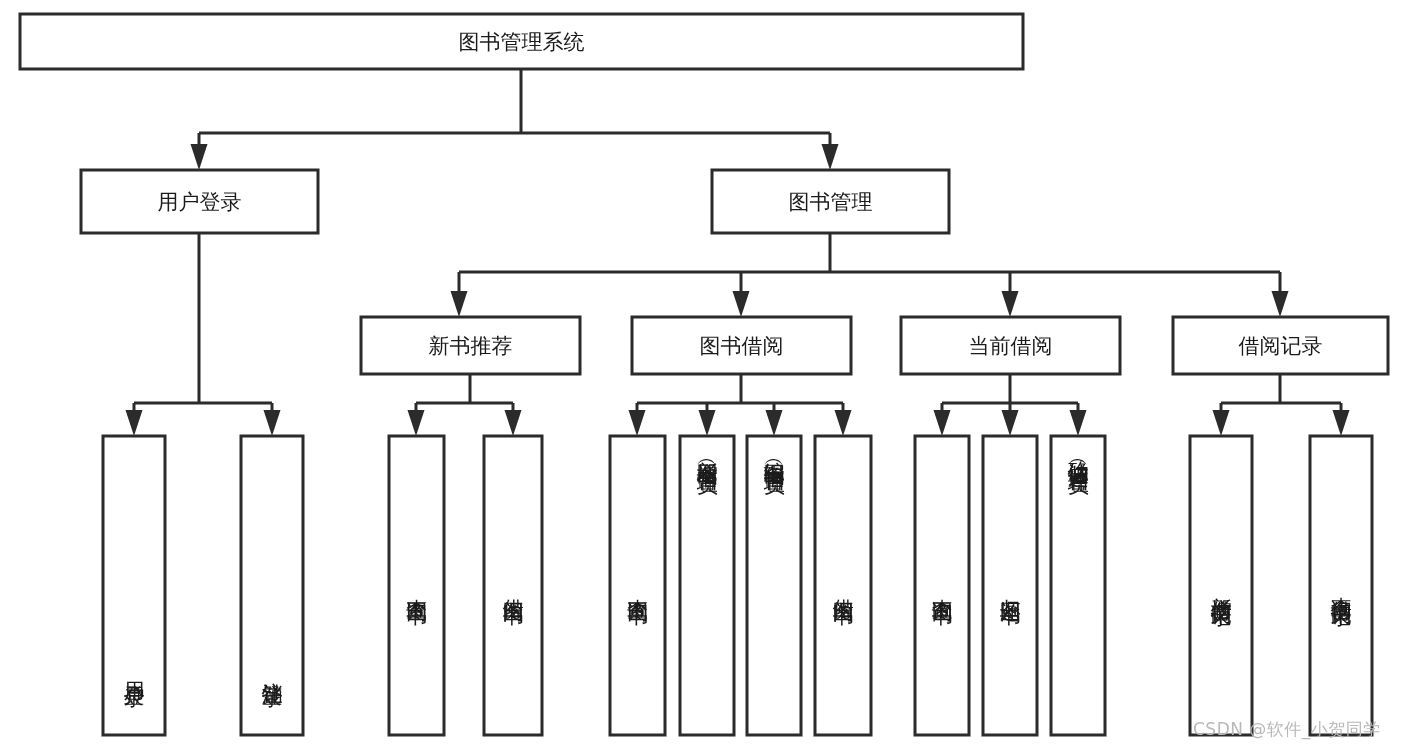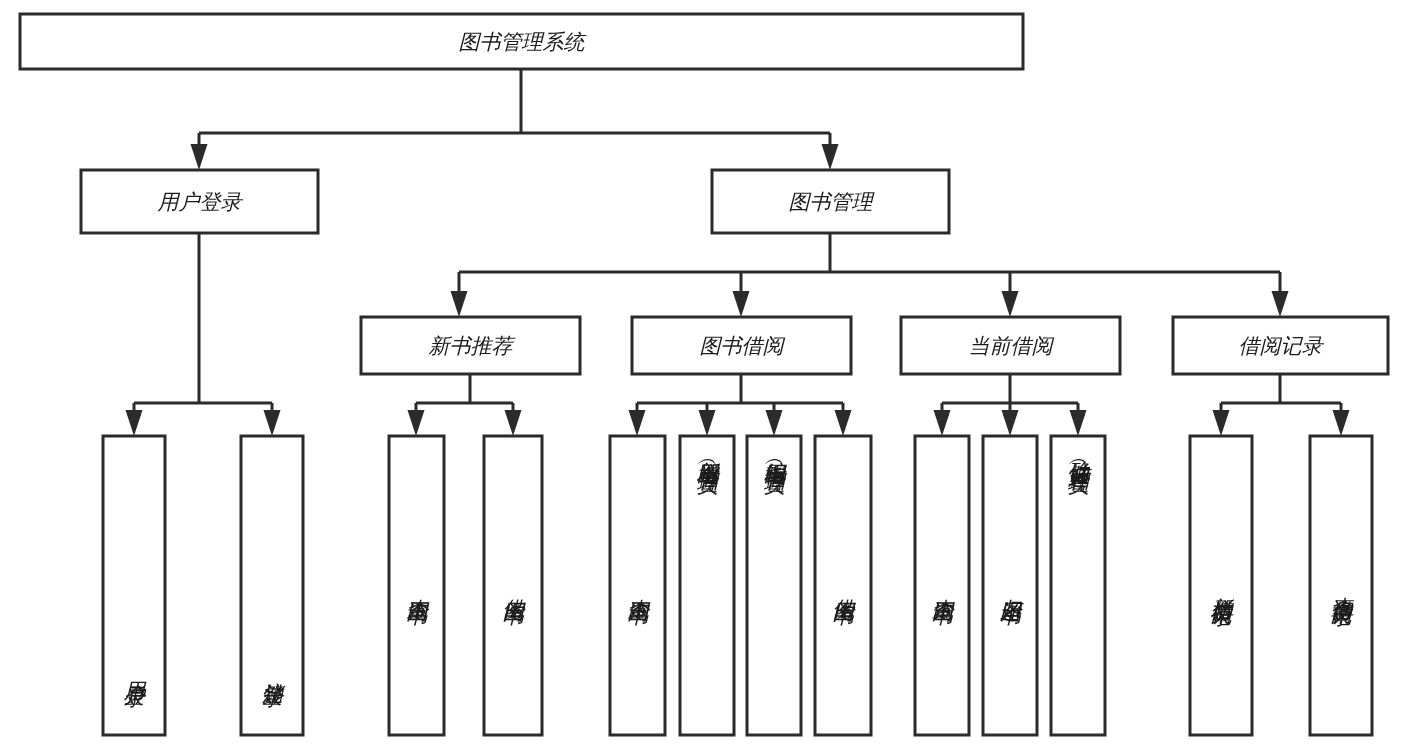--- a/index.html
+++ b/index.html
@@ -5,21 +5,20 @@
   html,body{margin:0;padding:0;background:#ffffff;}
   body{
     width:1405px;height:747px;
     font-family:"DejaVu Sans","Liberation Sans",sans-serif;
     overflow:hidden;
   }
   #diagram-root{
     position:relative;
     width:1405px;height:747px;
     background:#ffffff;
-    font-style:italic;
   }
   svg#diagram-svg{
     position:absolute;left:0;top:0;
     width:1405px;height:747px;
     display:block;
   }
   .node-rect{
     fill:#ffffff;
     stroke:#2b2b2b;
     stroke-width:3;
@@ -183,14 +182,15 @@
       <div class="node-label-v" style="left: 707px; transform: translateX(-50%); top: 444px;">新增图书（管理员）</div>
       <div class="node-label-v" style="left: 774px; transform: translateX(-50%); top: 444px;">编辑图书（管理员）</div>
       <div class="node-label-v" style="left: 843px; transform: translate(-50%, -50%); top: 585.5px;">借阅图书</div>
       <div class="node-label-v" style="left: 942px; transform: translate(-50%, -50%); top: 585.5px;">查询图书</div>
       <div class="node-label-v" style="left: 1010px; transform: translate(-50%, -50%); top: 585.5px;">归还图书</div>
       <div class="node-label-v" style="left: 1078px; transform: translateX(-50%); top: 444px;">确认归还（管理员）</div>
       <div class="node-label-v" style="left: 1221px; transform: translate(-50%, -50%); top: 585.5px;">新增借阅记录</div>
       <div class="node-label-v" style="left: 1341px; transform: translate(-50%, -50%); top: 585.5px;">查询借阅记录</div>
     </div>
 
+  <div class="watermark" style="left: 1193px; top: 718px;">CSDN @软件_小贺同学</div>
 
 </div>
 
 </body></html>

